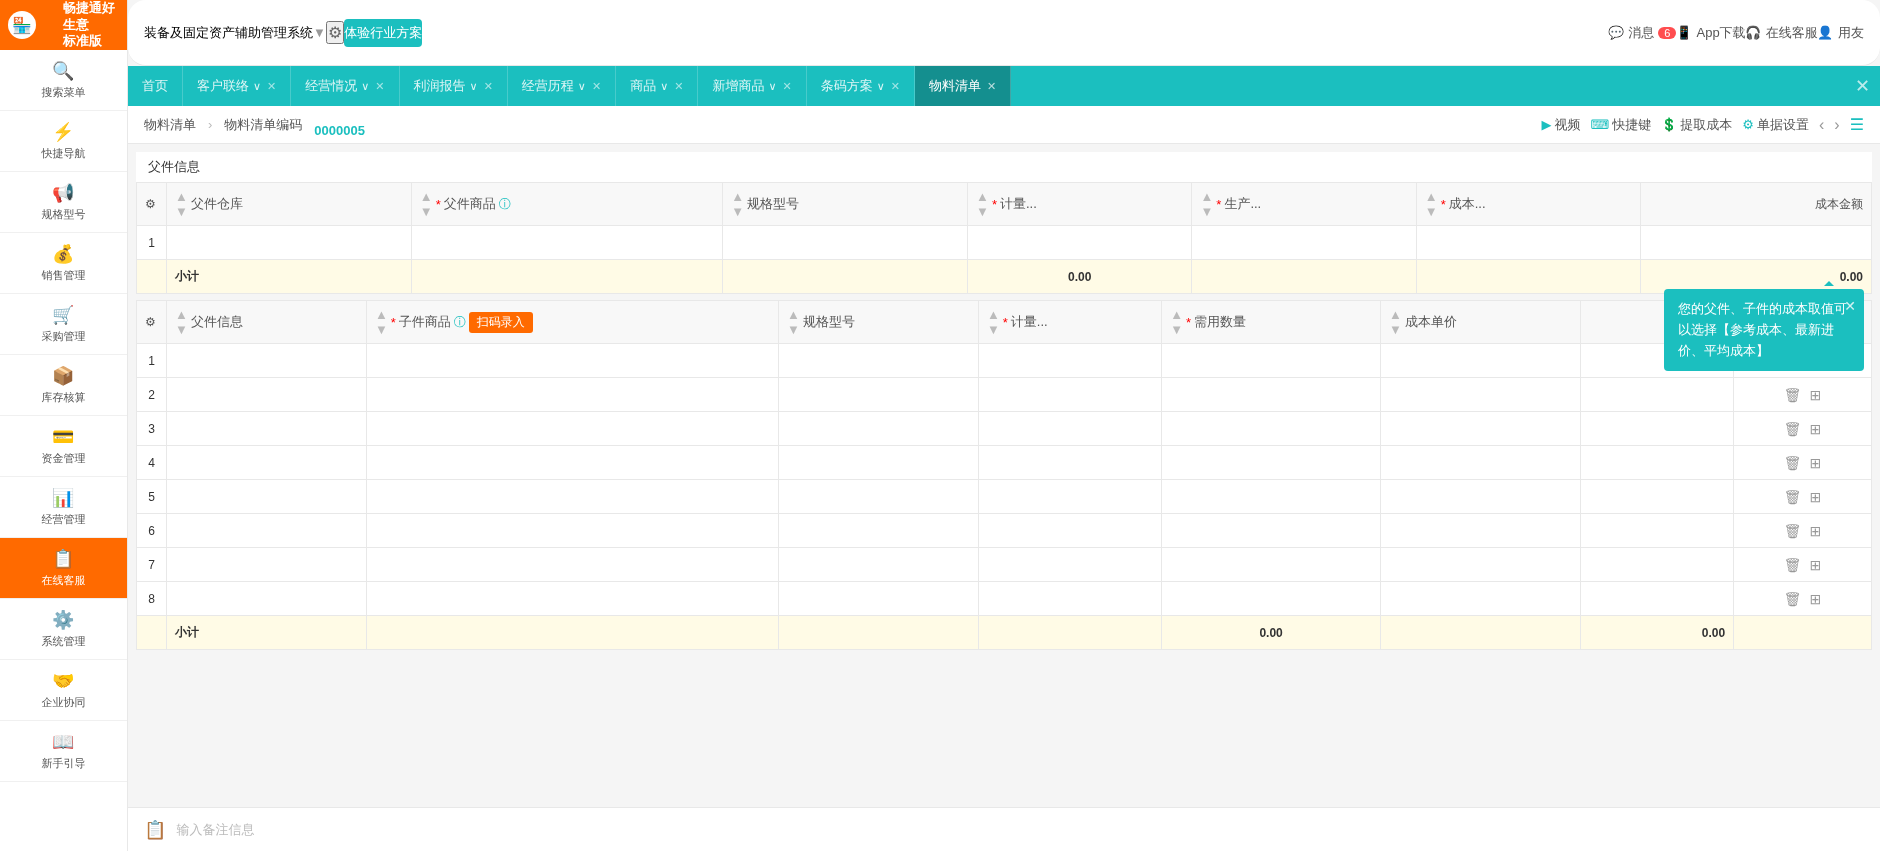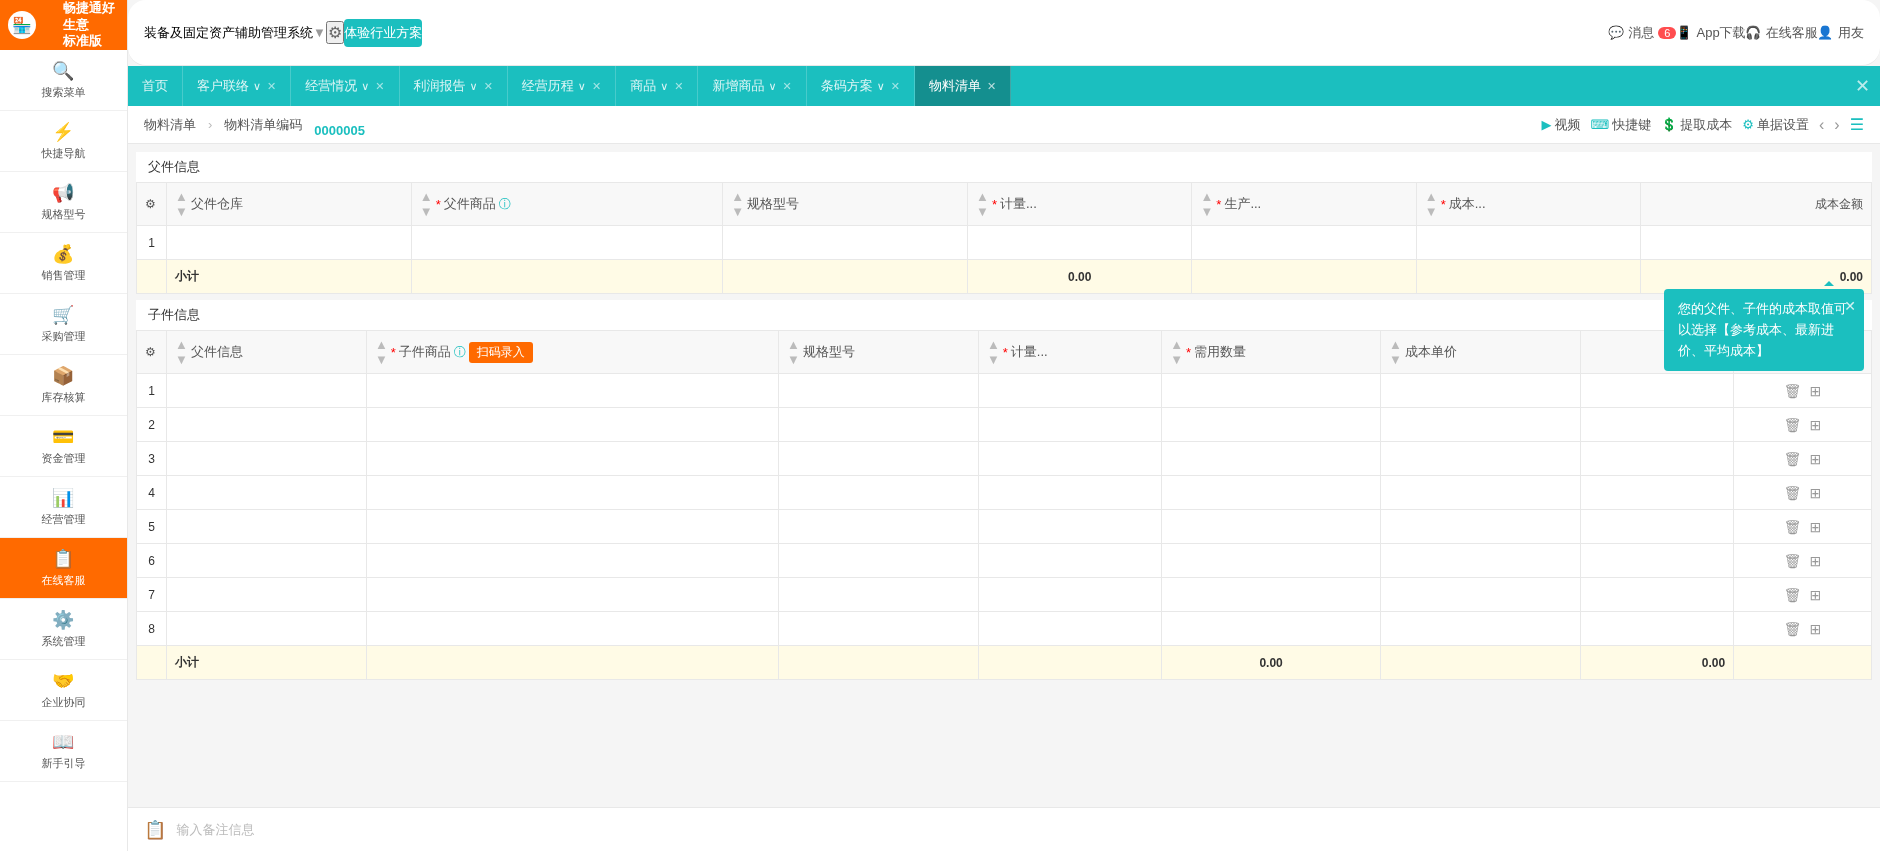--- a/index.html
+++ b/index.html
@@ -481,21 +481,20 @@
             <td style="text-align:center;font-weight:bold;">0.00</td>
             <td></td>
             <td></td>
             <td style="text-align:right;font-weight:bold;">0.00</td>
           </tr>
         </tbody>
       </table>
     </div>
 
     <div class="section">
-      <div class="section-title">子件信息</div>
       <table class="data-table">
         <thead>
           <tr>
             <th class="settings-col">⚙</th>
             <th>
               <div class="col-header">
                 <span class="sort-arrows">
                     <span>▲</span>
                     <span>▼</span>
                   </span>

